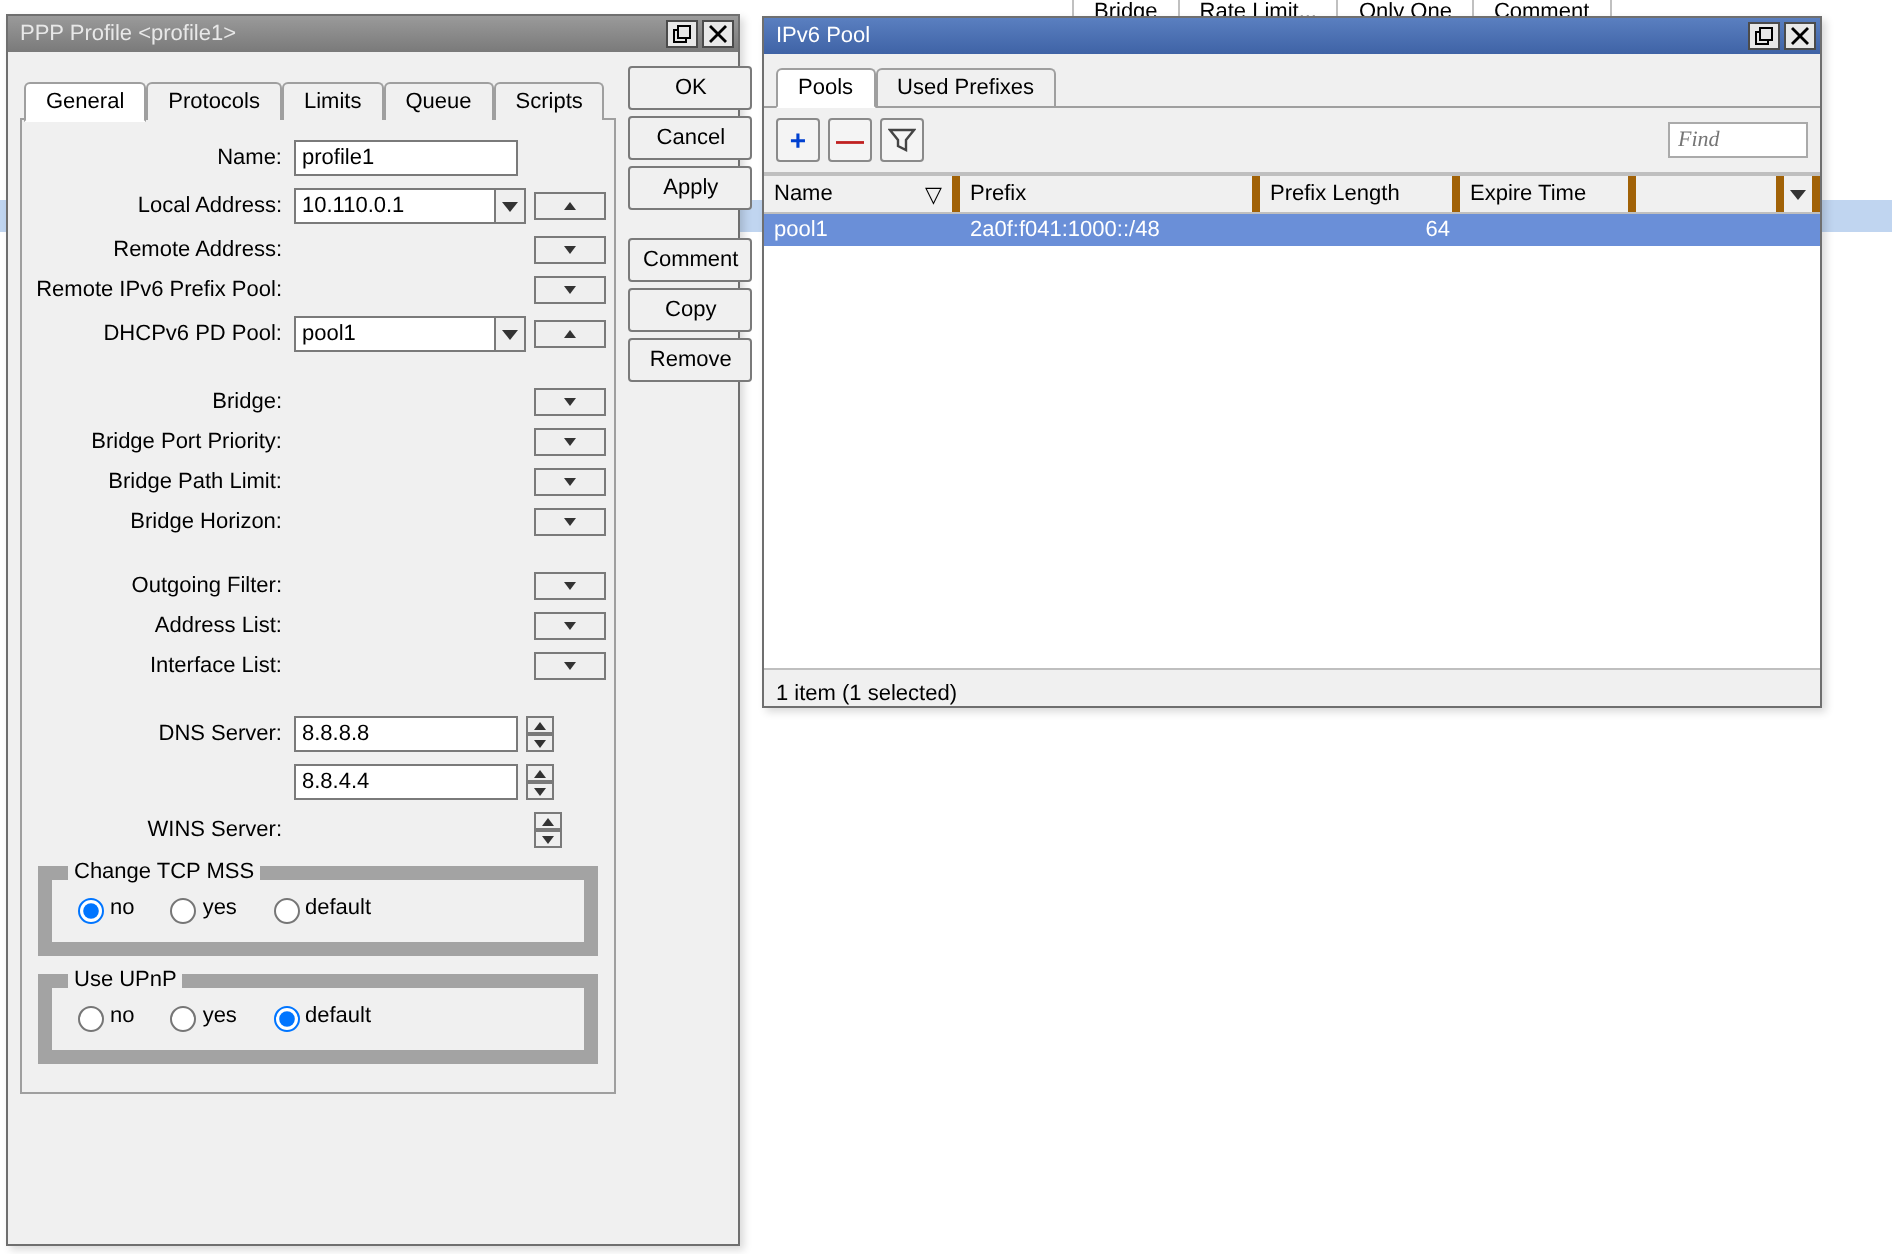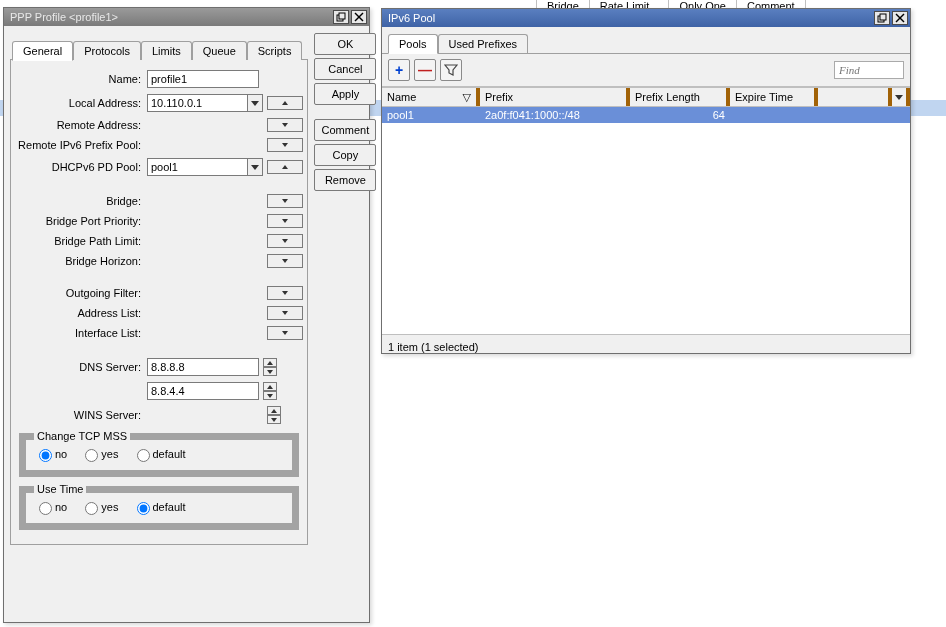--- a/index.html
+++ b/index.html
@@ -517,21 +517,21 @@
                 <span>yes</span>
               </label>
             <label>
                 <input type="radio" name="mss" style="">
                 <span>default</span>
               </label>
           </div>
         </fieldset>
 
         <fieldset class="opt">
-          <legend>Use Time</legend>
+          <legend>Use UPnP</legend>
           <div class="radios">
             <label>
                 <input type="radio" name="upnp" style="">
                 <span>no</span>
               </label>
             <label>
                 <input type="radio" name="upnp" style="">
                 <span>yes</span>
               </label>
             <label>

